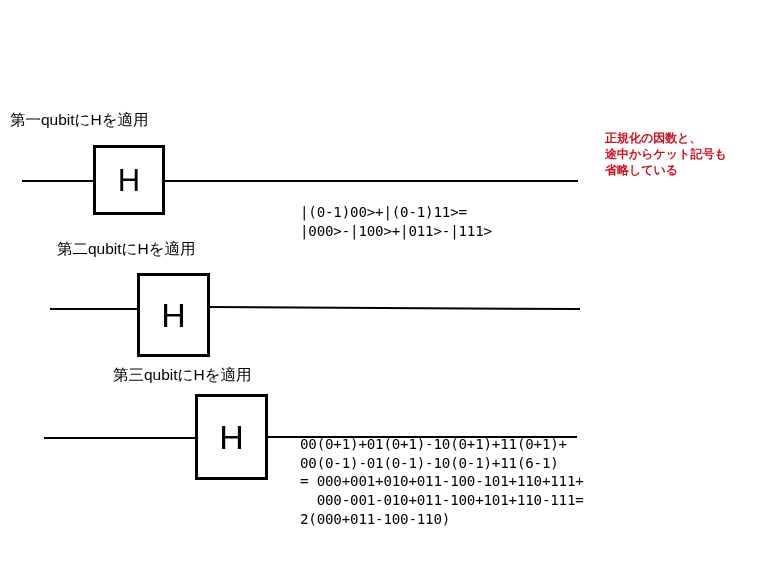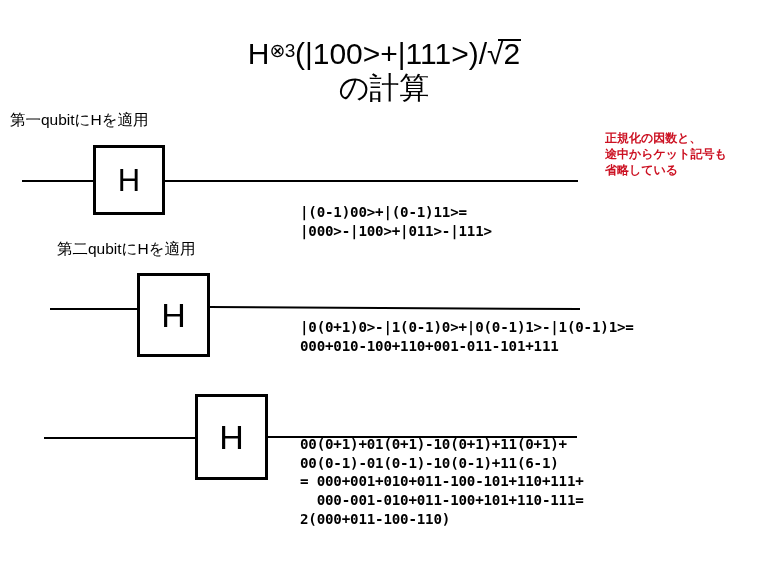--- a/index.html
+++ b/index.html
@@ -102,21 +102,21 @@
   #gate-q2 { left: 137px; top: 273px; width: 73px;  height: 84px; }
   #gate-q3 { left: 195px; top: 394px; width: 73px;  height: 86px; }
   #gate-q2 .gate-label,
   #gate-q3 .gate-label { font-size: 34px; }
 
   
   .eq-block {
     position: absolute;
     font-family: "DejaVu Sans Mono", "Liberation Mono", monospace;
     font-size: 14.2px;
-    font-weight: 700;
+    font-weight: 400;
     line-height: 1.32;
     white-space: pre;
     letter-spacing: -0.2px;
     color: #000000;
   }
   #eq-step1 { left: 300px; top: 203px; }
   #eq-step2 { left: 300px; top: 318px; }
   #eq-step3 { left: 300px; top: 435px; }
 
   
@@ -130,27 +130,24 @@
     color: #cc1122;
     white-space: pre;
     letter-spacing: 0px;
   }
 </style>
 </head>
 <body>
 
 <div class="stage">
 
-  <div id="title-block">
-    <div class="title-line title-line1"><span>H</span><span class="sup">⊗3</span><span>(|100&gt;+|111&gt;)/</span><span class="radic"><span>√</span><span class="bar"></span><span>2</span></span></div>
-    <div class="title-line title-line2">の計算</div>
-  </div>
 
   <div class="caption" id="caption-q1">第一qubitにHを適用</div>
   <div class="caption" id="caption-q2">第二qubitにHを適用</div>
+  <div class="caption" id="caption-q3">第三qubitにHを適用</div>
 
   <div class="wire" id="wire1-left"></div>
   <div class="wire" id="wire1-right"></div>
   <div class="gate" id="gate-q1">
     <span class="gate-label">H</span>
   </div>
 
   <div class="wire" id="wire2-left"></div>
   <div class="wire" id="wire2-right"></div>
   <div class="gate" id="gate-q2">
@@ -158,22 +155,20 @@
   </div>
 
   <div class="wire" id="wire3-left"></div>
   <div class="wire" id="wire3-right"></div>
   <div class="gate" id="gate-q3">
     <span class="gate-label">H</span>
   </div>
 
   <div class="eq-block" id="eq-step1">|(0-1)00&gt;+|(0-1)11&gt;=
 |000&gt;-|100&gt;+|011&gt;-|111&gt;</div>
-  <div class="eq-block" id="eq-step2">|0(0+1)0&gt;-|1(0-1)0&gt;+|0(0-1)1&gt;-|1(0-1)1&gt;=
-000+010-100+110+001-011-101+111</div>
   <div class="eq-block" id="eq-step3">00(0+1)+01(0+1)-10(0+1)+11(0+1)+
 00(0-1)-01(0-1)-10(0-1)+11(6-1)
 = 000+001+010+011-100-101+110+111+
   000-001-010+011-100+101+110-111=
 2(000+011-100-110)</div>
 
   <div id="note-red" style="color: rgb(204, 17, 34);">正規化の因数と、
 途中からケット記号も
 省略している</div>
 

